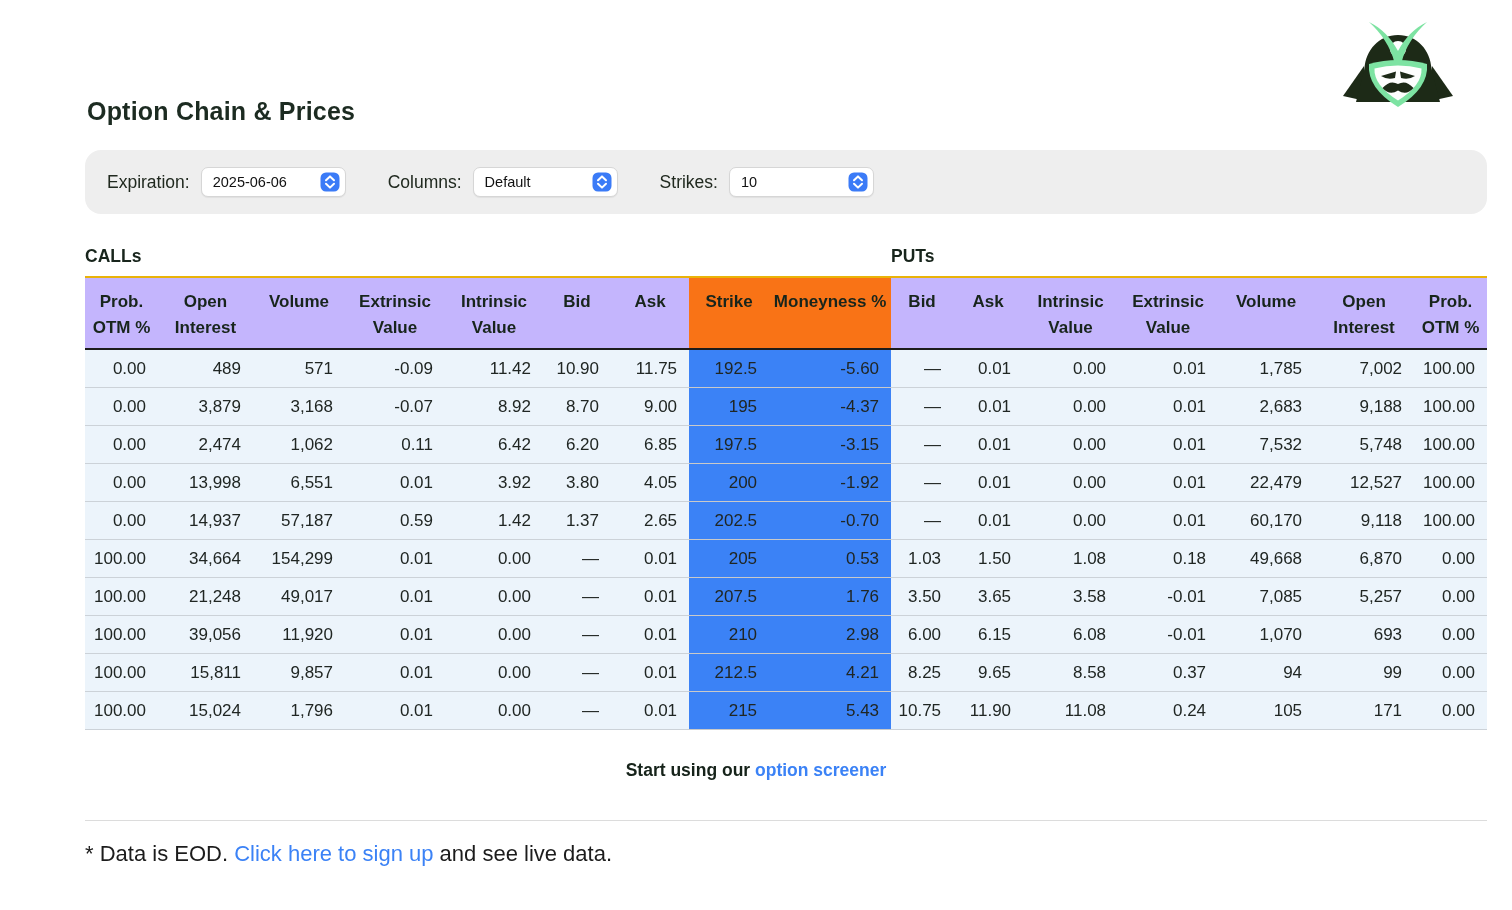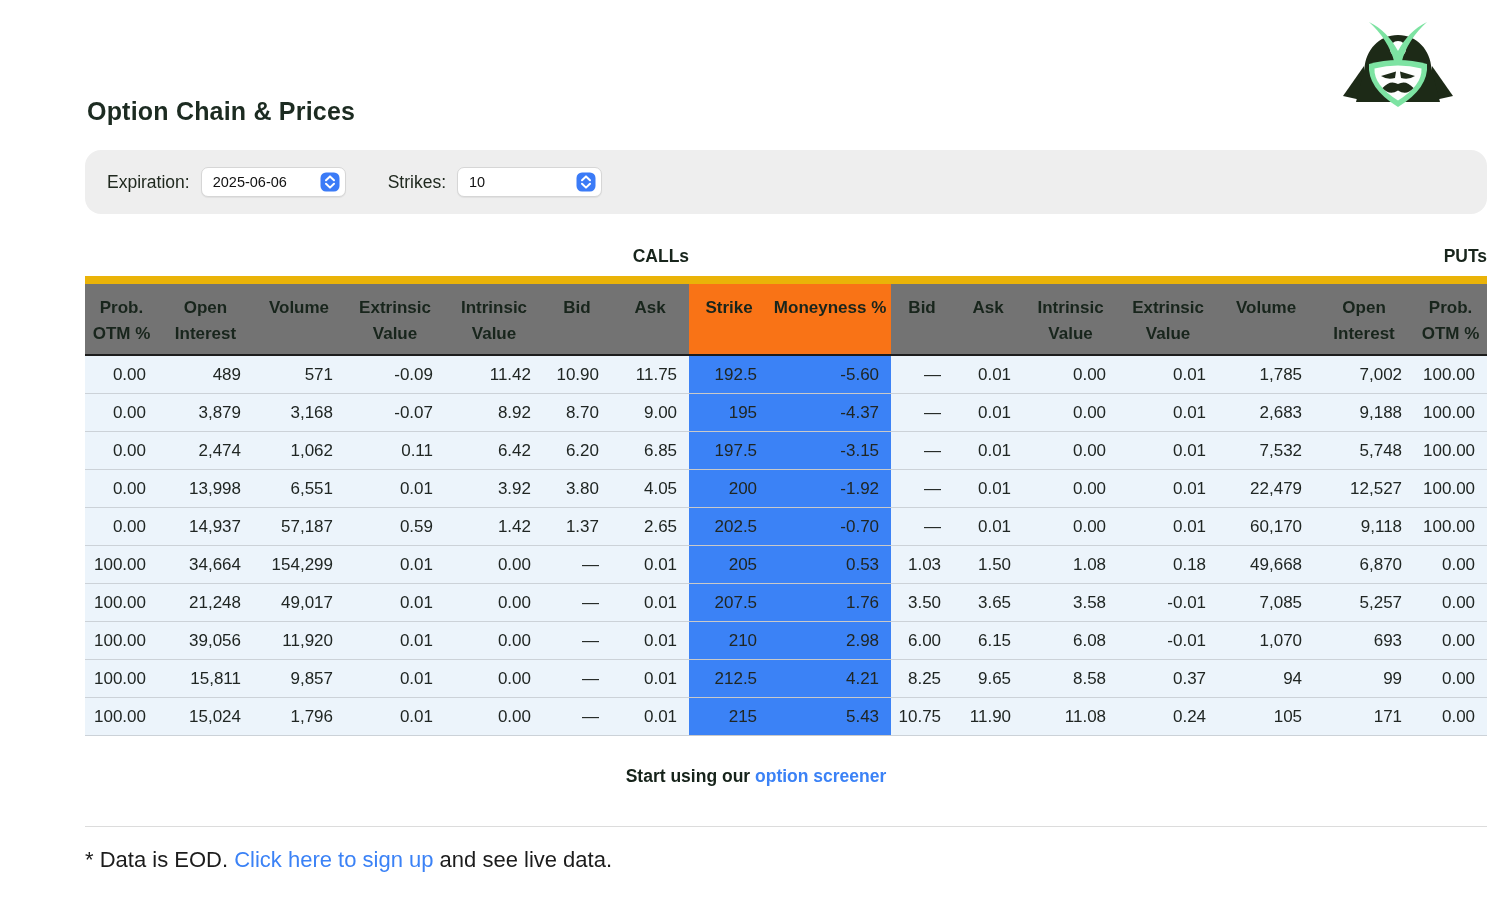--- a/index.html
+++ b/index.html
@@ -61,35 +61,35 @@
   table.chain {
     margin-top: 27px;
     width: 1402px;
     border-collapse: collapse;
     table-layout: fixed;
     font-size: 17px;
   }
   .group-row td {
     font-weight: bold;
     font-size: 17.5px;
-    text-align: right;
+    text-align: left;
     padding: 5px 0 9px 0;
-    border-bottom: 8px solid #eab308;
+    border-bottom: 2px solid #eab308;
     color: #18251c;
     background: #fff;
   }
   .header-row td {
     font-weight: bold;
     text-align: center;
     vertical-align: top;
     padding: 11px 4px 6px 4px;
     line-height: 1.55;
     border-bottom: 2px solid #1c1c1c;
     color: #18251c;
-    background: #737373;
+    background: #c4b5fd;
   }
   .header-row td.mid { background: #f97316; }
   tbody.rows td {
     text-align: right;
     padding: 8px 12px 8px 0;
     line-height: 21px;
     background: #ecf4fb;
     border-bottom: 1px solid #ccd2d8;
     color: #202623;
   }
@@ -136,20 +136,33 @@
   </div>
 
   <div class="content">
     <h1 class="page-title">Option Chain &amp; Prices</h1>
 
     <div class="filter-bar">
       <div class="filter-group">
         <label>Expiration:</label>
         <div class="select">
           <span class="select-value">2025-06-06</span>
+          <span class="stepper">
+            <svg viewBox="0 0 20 20" width="20" height="20">
+                <rect x="0.5" y="0.5" width="19" height="19" rx="5.5" fill="#3b7bf7"></rect>
+                <polyline points="6,8.2 10,4.4 14,8.2" fill="none" stroke="#fff" stroke-width="2" stroke-linecap="round" stroke-linejoin="round"></polyline>
+                <polyline points="6,11.8 10,15.6 14,11.8" fill="none" stroke="#fff" stroke-width="2" stroke-linecap="round" stroke-linejoin="round"></polyline>
+              </svg>
+          </span>
+        </div>
+      </div>
+      <div class="filter-group">
+        <label>Columns:</label>
+        <div class="select">
+          <span class="select-value">Default</span>
           <span class="stepper">
             <svg viewBox="0 0 20 20" width="20" height="20">
                 <rect x="0.5" y="0.5" width="19" height="19" rx="5.5" fill="#3b7bf7"></rect>
                 <polyline points="6,8.2 10,4.4 14,8.2" fill="none" stroke="#fff" stroke-width="2" stroke-linecap="round" stroke-linejoin="round"></polyline>
                 <polyline points="6,11.8 10,15.6 14,11.8" fill="none" stroke="#fff" stroke-width="2" stroke-linecap="round" stroke-linejoin="round"></polyline>
               </svg>
           </span>
         </div>
       </div>
       <div class="filter-group">

